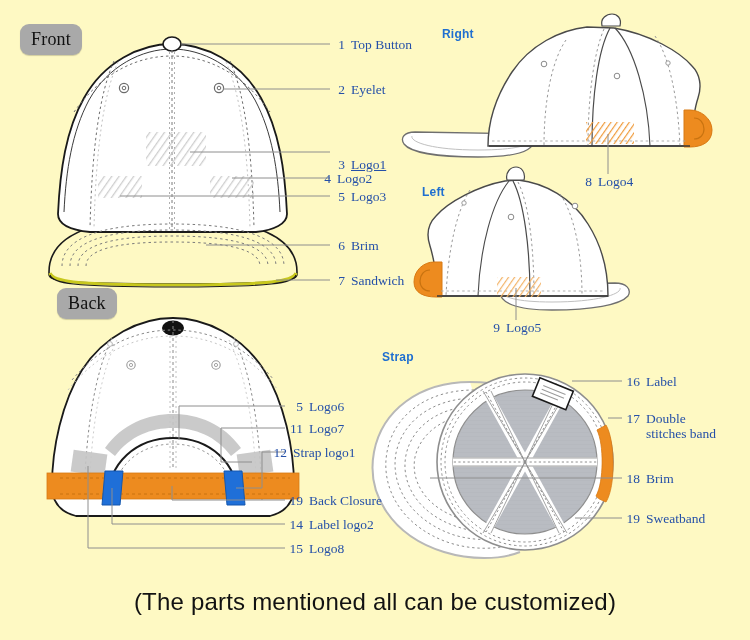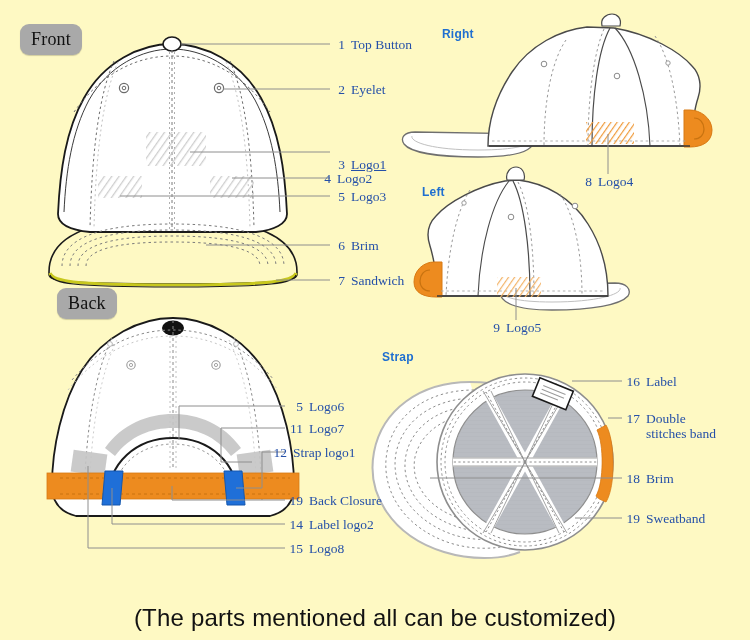--- a/index.html
+++ b/index.html
@@ -43,21 +43,21 @@
   }
   .callout .num{display:inline-block;min-width:15px;text-align:right;}
   .callout .txt{margin-left:6px;}
   .callout.two-line{white-space:normal;width:108px;}
   .callout.two-line .txt2{display:block;margin-left:21px;}
 
   
   .caption{
     position:absolute;left:0;right:0;top:588px;text-align:center;
     font-family:"Liberation Sans", sans-serif;
-    font-size:24px;color:#121212;letter-spacing:.2px;margin-top:16px;
+    font-size:24px;color:#121212;letter-spacing:.2px;
   }
 
   svg{position:absolute;top:0;left:0;overflow:visible;}
   .noFill{fill:none;}
 </style>
 </head>
 <body>
 
 <div id="stage">
 

